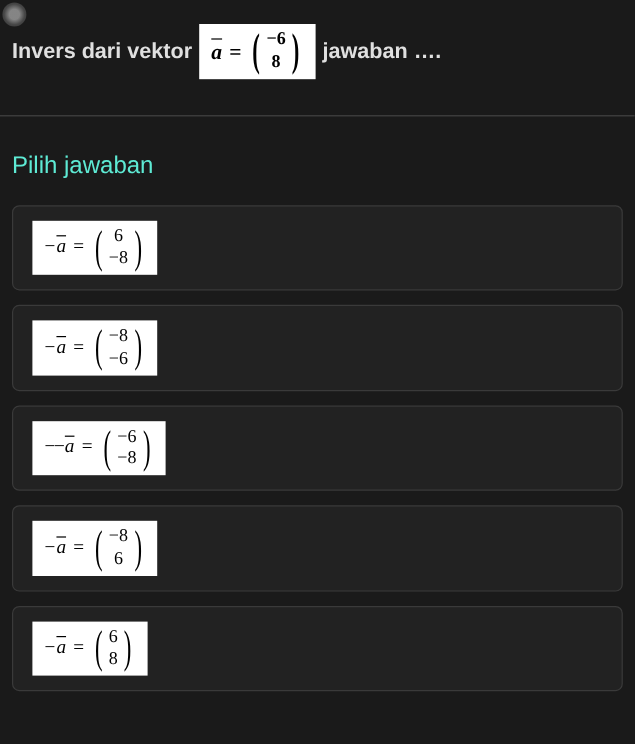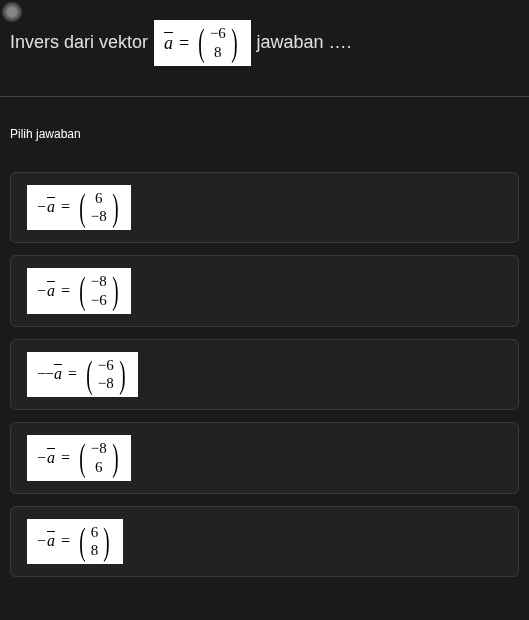--- a/index.html
+++ b/index.html
@@ -16,20 +16,21 @@
       overflow: hidden;
     }
     .question-section {
       padding: 20px 10px 30px 10px;
       border-bottom: 1px solid #444;
       display: flex;
       align-items: center;
       flex-wrap: wrap;
       gap: 6px;
       font-size: 18px;
+      font-weight: bold;
     }
     .avatar {
       width: 20px;
       height: 20px;
       background: radial-gradient(circle, #ccc 30%, #666 60%, #333);
       border-radius: 50%;
       position: absolute;
       top: 2px;
       left: 2px;
       opacity: 0.6;
@@ -75,23 +76,23 @@
       align-items: center;
       font-style: normal;
       font-size: 15px;
       line-height: 1.25;
       padding: 0 2px;
     }
     .answers-section {
       padding: 30px 10px 10px 10px;
     }
     .answers-title {
-      color: #ffffff;
-      font-size: 12px;
-      margin-bottom: 31px;
+      color: #5eead4;
+      font-size: 20px;
+      margin-bottom: 21px;
     }
     .option {
       background: #222;
       border: 1px solid #3a3a3a;
       border-radius: 6px;
       padding: 12px 16px;
       margin-bottom: 12px;
       cursor: pointer;
       display: flex;
       align-items: center;

